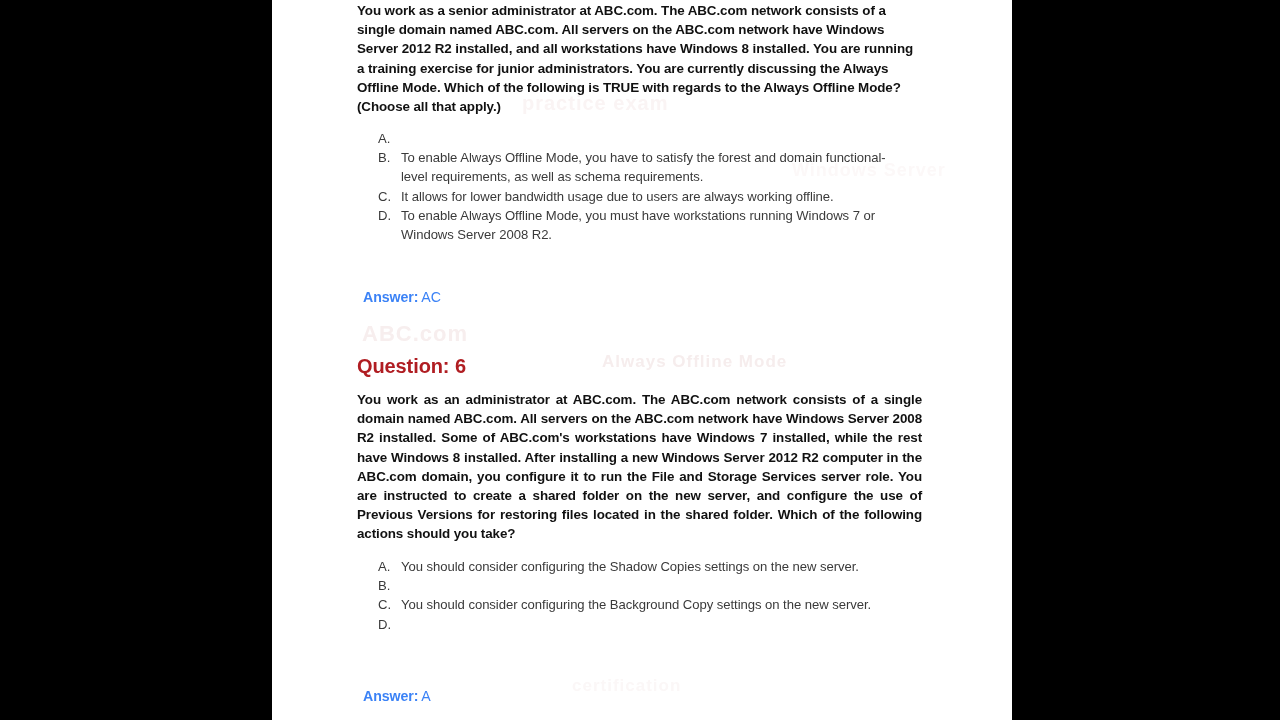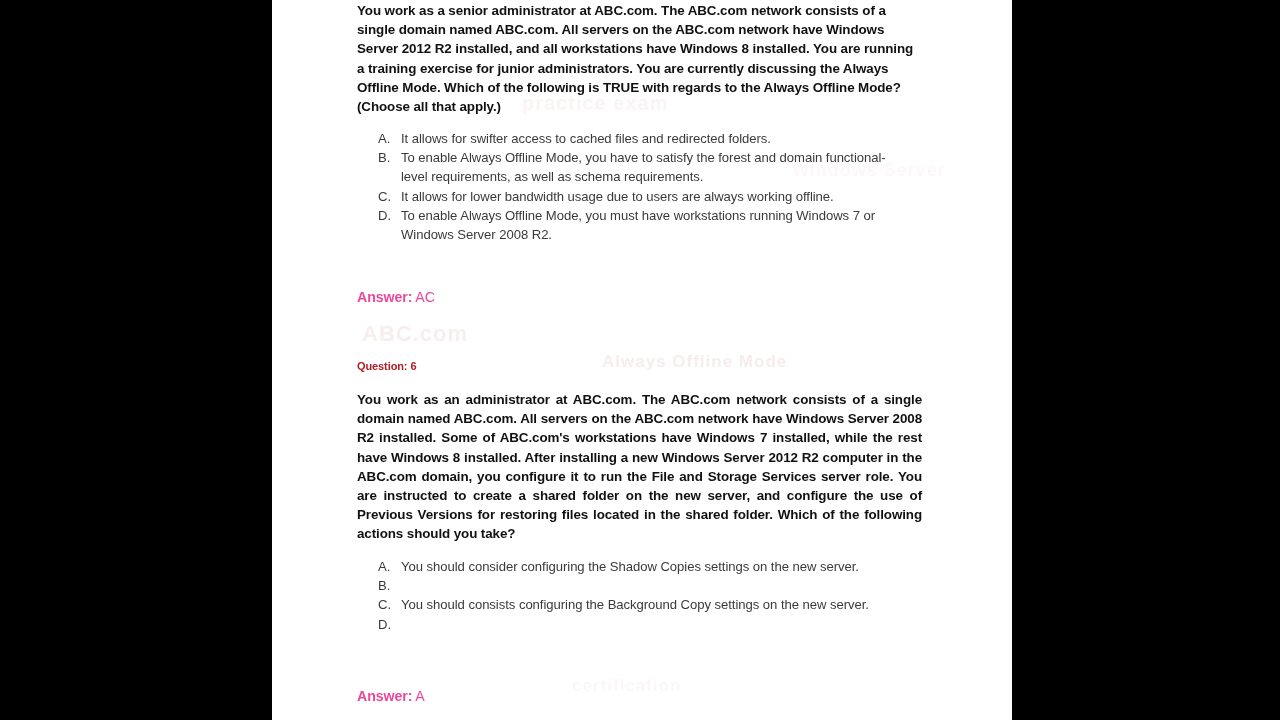--- a/index.html
+++ b/index.html
@@ -75,33 +75,33 @@
     font-weight: bold;
     color: #111111;
     letter-spacing: -0.1px;
   }
   .qtext.ragged  { text-align: left; }
   .qtext.justify { text-align: justify; text-justify: inter-word; }
 
   .qheading {
     position: absolute;
     left: 85px;
-    font-size: 11px;
+    font-size: 20px;
     line-height: 19px;
     font-weight: bold;
     color: #b01d22;
     letter-spacing: -0.1px;
   }
 
   .answer {
     position: absolute;
-    left: 85px;
+    left: 91px;
     font-size: 14.2px;
     line-height: 19px;
-    color: #ec4899;
+    color: #3b82f6;
     letter-spacing: -0.1px;
   }
   .answer .answer-label { font-weight: bold; }
   .answer .answer-value { font-weight: normal; padding-left: 3px; }
 
   .options {
     position: absolute;
     left: 85px;
     width: 570px;
     margin: 0;
@@ -153,21 +153,20 @@
     <div class="watermark wm-4">practice exam</div>
     <div class="watermark wm-5">Windows Server</div>
 
     <div id="content">
 
       <div id="q5-text" class="qtext ragged">You work as a senior administrator at ABC.com. The ABC.com network consists of a single domain named ABC.com. All servers on the ABC.com network have Windows Server 2012 R2 installed, and all workstations have Windows 8 installed. You are running a training exercise for junior administrators. You are currently discussing the Always Offline Mode. Which of the following is TRUE with regards to the Always Offline Mode? (Choose all that apply.)</div>
 
       <ul id="q5-options" class="options">
         <li class="opt">
           <span class="opt-letter">A.</span>
-          <span class="opt-text">It allows for swifter access to cached files and redirected folders.</span>
         </li>
         <li class="opt">
           <span class="opt-letter">B.</span>
           <span class="opt-text">To enable Always Offline Mode, you have to satisfy the forest and domain functional-level requirements, as well as schema requirements.</span>
         </li>
         <li class="opt">
           <span class="opt-letter">C.</span>
           <span class="opt-text">It allows for lower bandwidth usage due to users are always working offline.</span>
         </li>
         <li class="opt">
@@ -187,21 +186,21 @@
       <ul id="q6-options" class="options">
         <li class="opt">
           <span class="opt-letter">A.</span>
           <span class="opt-text">You should consider configuring the Shadow Copies settings on the new server.</span>
         </li>
         <li class="opt">
           <span class="opt-letter">B.</span>
         </li>
         <li class="opt">
           <span class="opt-letter">C.</span>
-          <span class="opt-text">You should consists configuring the Background Copy settings on the new server.</span>
+          <span class="opt-text">You should consider configuring the Background Copy settings on the new server.</span>
         </li>
         <li class="opt">
           <span class="opt-letter">D.</span>
         </li>
       </ul>
 
       <div id="q6-answer" class="answer">
         <span class="answer-label">Answer:</span><span class="answer-value">A</span>
       </div>
 

